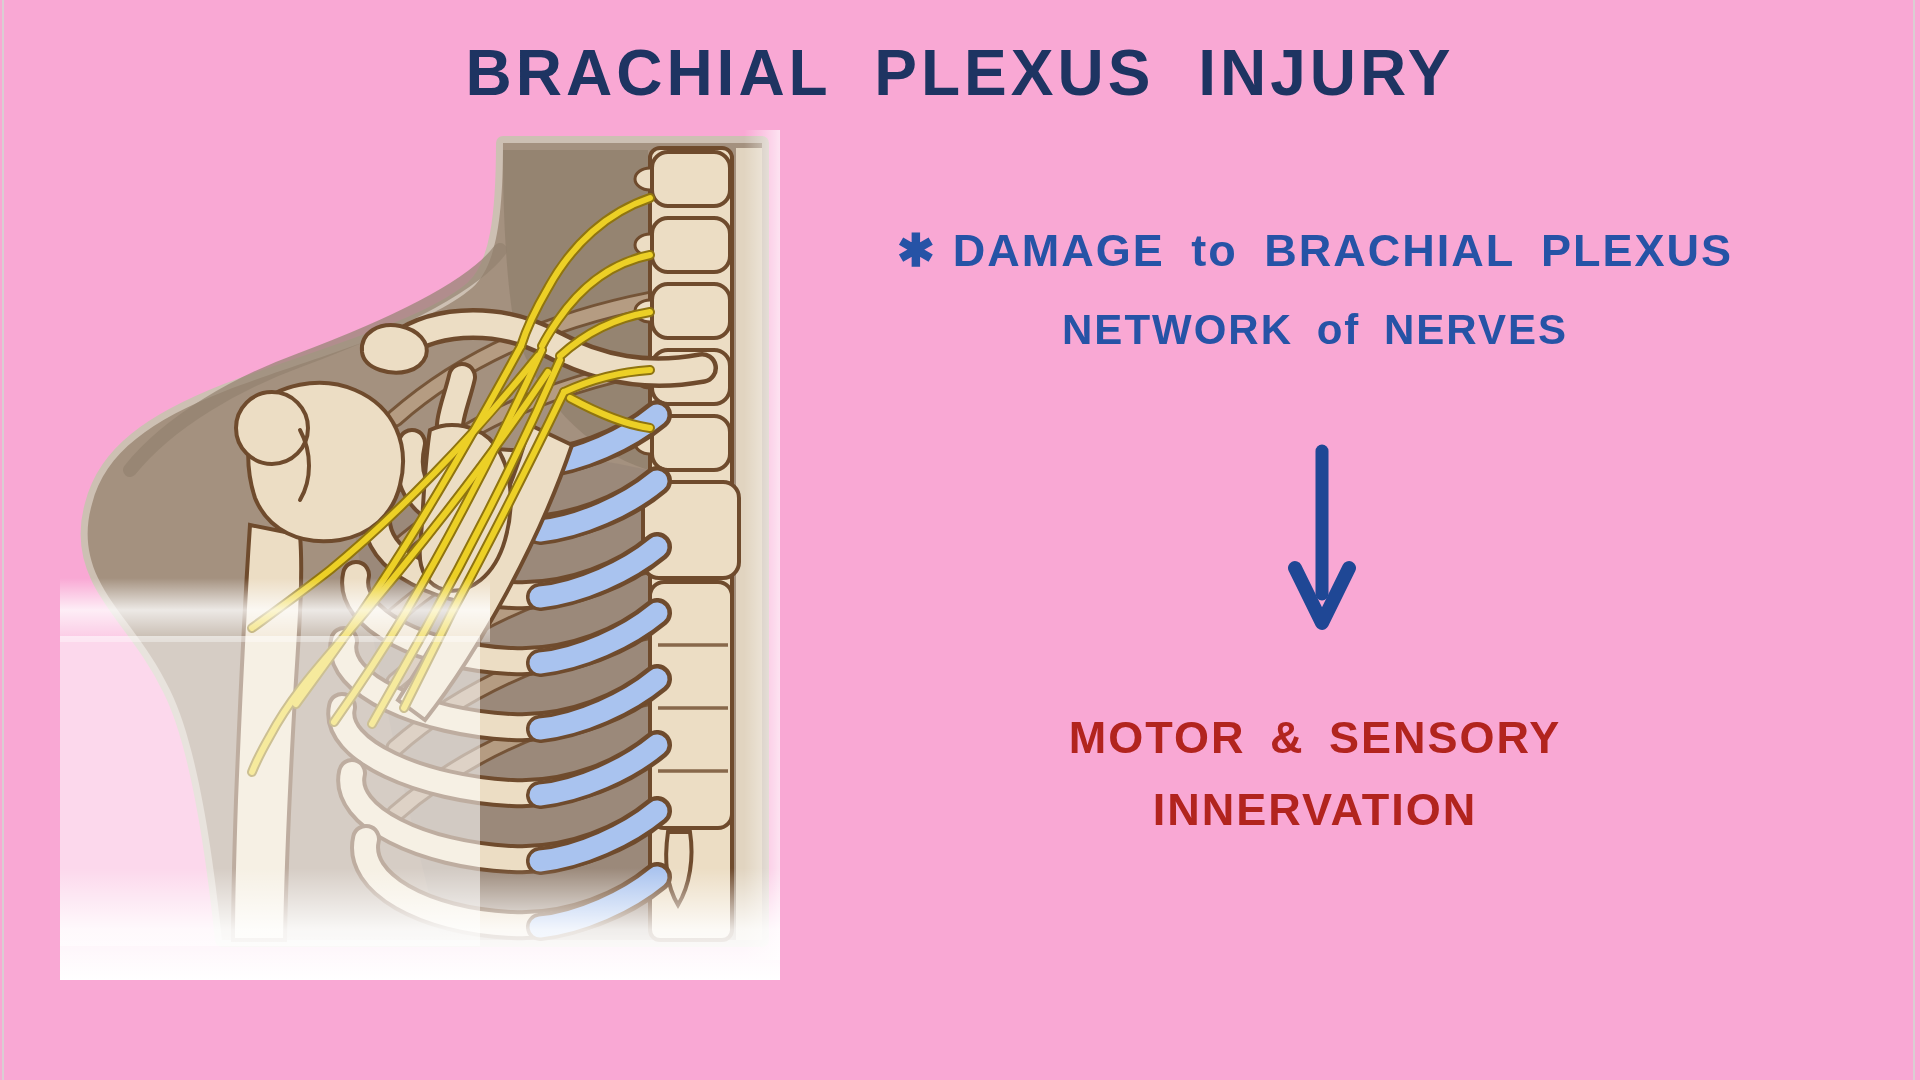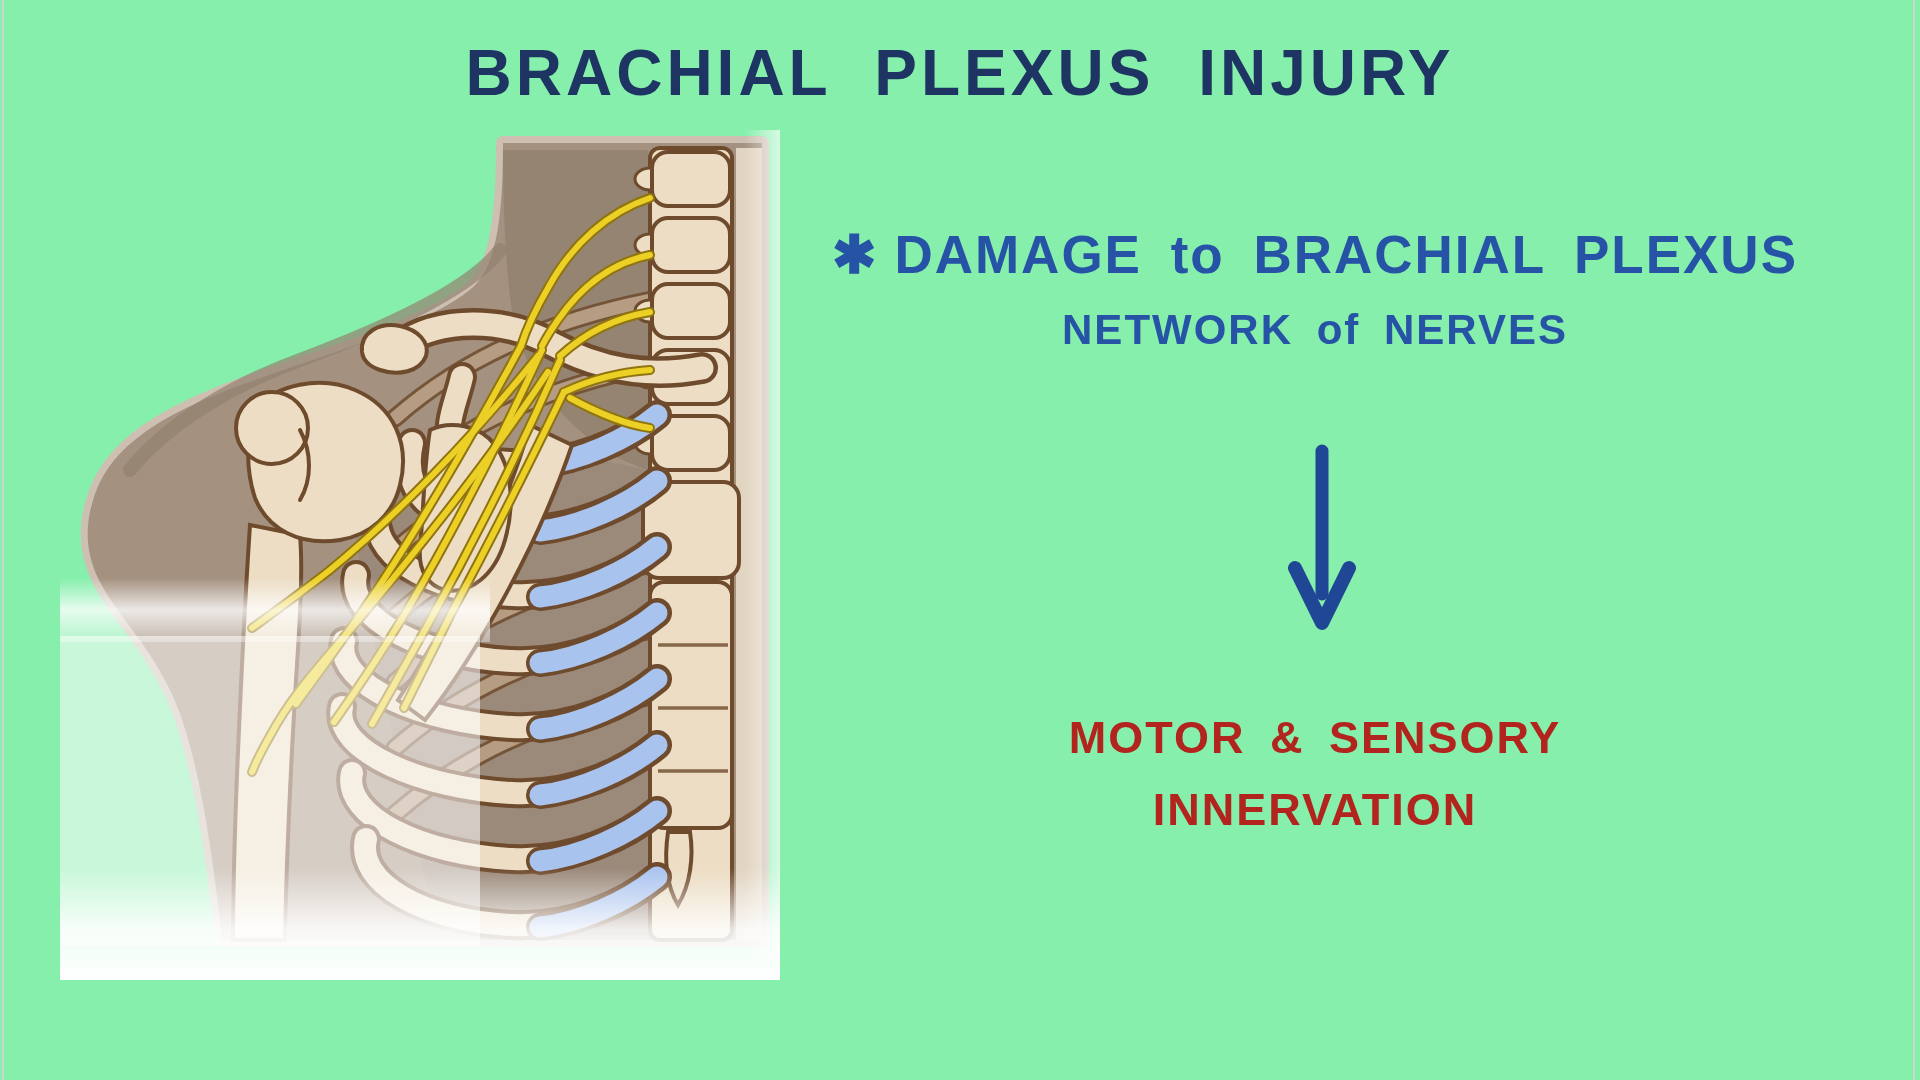--- a/index.html
+++ b/index.html
@@ -1,26 +1,26 @@
 <!DOCTYPE html>
 <html style="--c-title: #1e3462; --c-definition: #2653a6; --c-arrow: #1f4795; --c-consequence: #b2241e; --c-edge: #d5d3d1; --i-skin: #a4917f; --i-skin-edge: #cdc0b3; --i-skin-shadow: #93816f; --i-interior-shadow: #9a887a; --i-bone: #ecddc4; --i-bone-shadow: #d9c3a8; --i-bone-outline: #6f4b2d; --i-rib-back: #b59c82; --i-cartilage: #a9c3ef; --i-nerve: #ecd026; --i-nerve-outline: #8f7410; --i-side-strip: #e8dbc8;"><head>
 <meta charset="utf-8">
 <style>
   html,body{margin:0;padding:0;background:#fff;}
-  #stage{position:relative;width:1920px;height:1080px;background:#86efac;overflow:hidden;
+  #stage{position:relative;width:1920px;height:1080px;background:#f9a8d4;overflow:hidden;
          font-family:"Liberation Sans", sans-serif;}
   .edge{position:absolute;top:0;bottom:0;width:2px;background:var(--c-edge);opacity:.85;}
   .edge.left{left:2px;} .edge.right{right:5px;}
 
   .title{position:absolute;left:0;right:0;top:38px;text-align:center;
          font-weight:900;font-size:64px;line-height:1.1;color:var(--c-title);
          letter-spacing:4px;word-spacing:22px;}
 
   .def-line1{position:absolute;left:760px;width:1110px;top:224px;text-align:center;
-         font-weight:800;font-size:53px;color:var(--c-definition);
+         font-weight:800;font-size:45px;color:var(--c-definition);
          letter-spacing:2px;word-spacing:12px;}
   .def-line1 .star{display:inline-block;margin-right:16px;}
   .def-line2{position:absolute;left:760px;width:1110px;top:306px;text-align:center;
          font-weight:700;font-size:42px;color:var(--c-definition);
          letter-spacing:2px;word-spacing:10px;}
 
   .arrow-wrap{position:absolute;left:1287px;top:444px;width:70px;height:190px;}
 
   .consequence{position:absolute;left:760px;width:1110px;top:702px;text-align:center;
          font-weight:800;font-size:45px;line-height:72px;color:var(--c-consequence);

